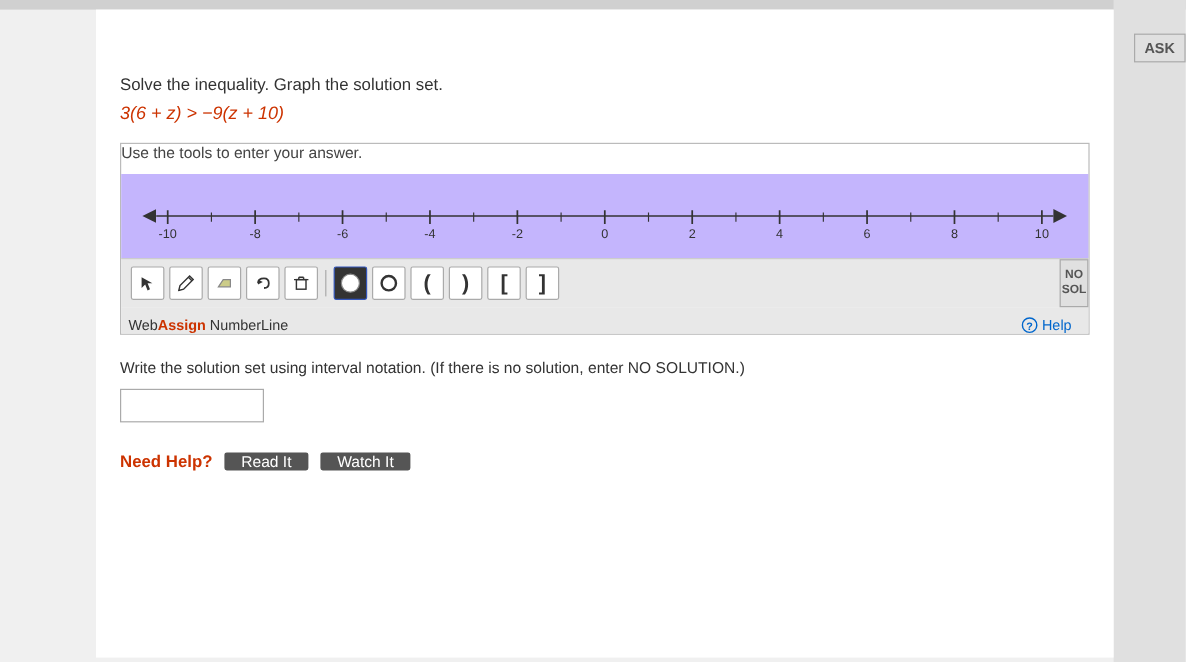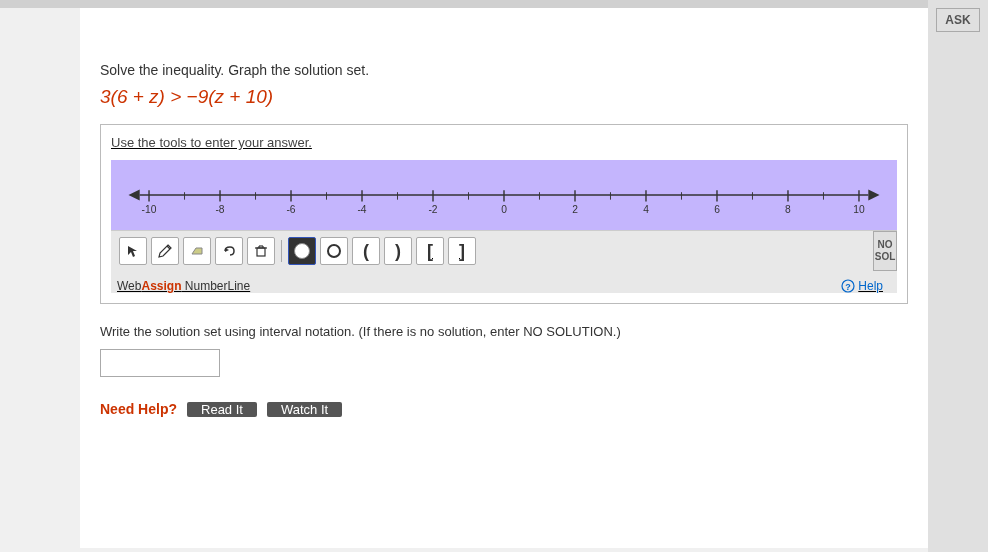--- a/index.html
+++ b/index.html
@@ -29,31 +29,29 @@
       min-height: 540px;
       position: relative;
     }
     .problem-instruction {
       font-size: 14px;
       color: #333;
       margin-bottom: 8px;
       margin-top: 38px;
     }
     .equation {
-      font-size: 19px;
+      font-size: 15px;
       color: #cc3300;
       margin-bottom: 16px;
       font-style: italic;
     }
     .tools-box {
       border: 1px solid #bbb;
       background: #fff;
-      padding: 10px;
       margin-bottom: 0;
-      text-decoration: underline;
     }
     .tools-label {
       font-size: 13px;
       color: #444;
       margin-bottom: 10px;
     }
     .number-line-container {
       background: #c4b5fd;
       padding: 10px 10px 6px 10px;
       position: relative;
@@ -176,22 +174,22 @@
     }
     .right-panel {
       position: absolute;
       right: 0;
       top: 0;
       width: 60px;
       background: #e0e0e0;
       height: 100%;
       display: flex;
       flex-direction: column;
-      align-items: center;
-      padding-top: 8px;
+      align-items: flex-end;
+      padding-top: 28px;
     }
     .ask-btn {
       background: #e0e0e0;
       border: 1px solid #aaa;
       padding: 4px 8px;
       font-size: 12px;
       font-weight: bold;
       color: #555;
       cursor: pointer;
     }

